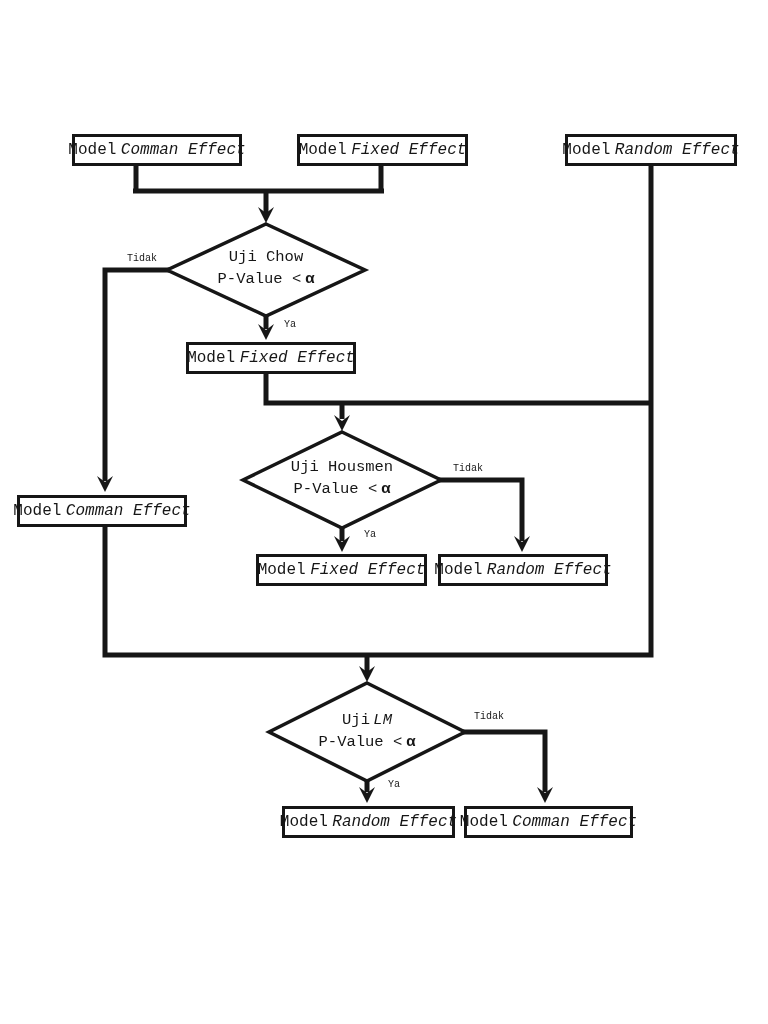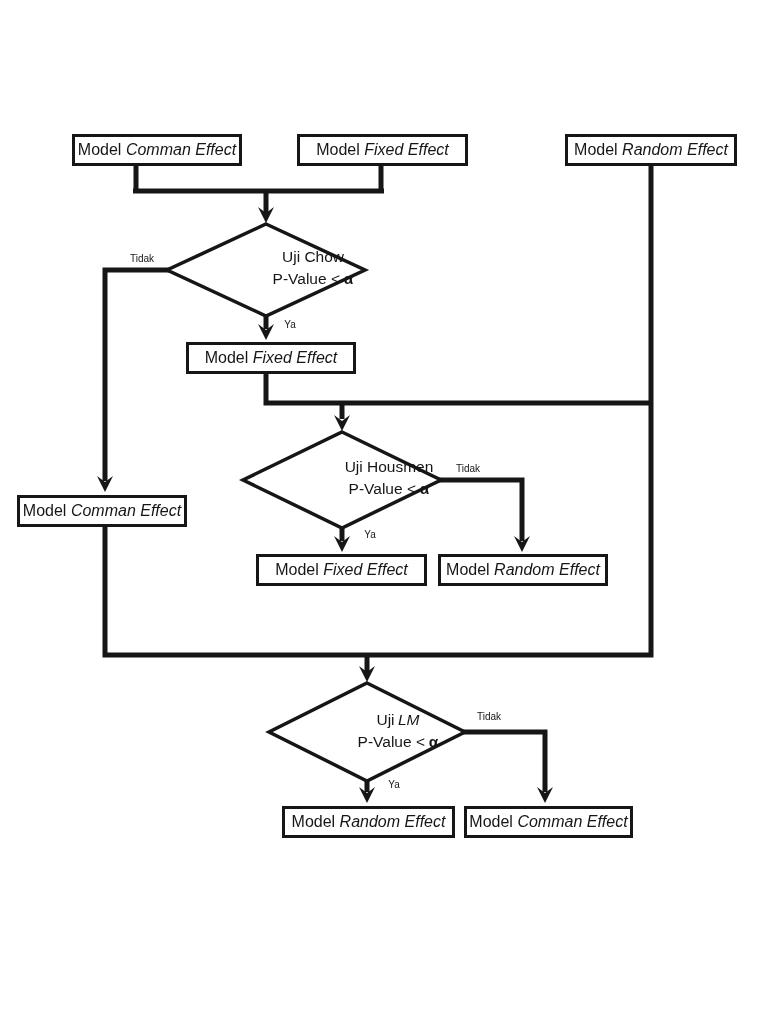--- a/index.html
+++ b/index.html
@@ -3,21 +3,21 @@
 <meta charset="utf-8">
 <style>
   :root { --ink: #161616; }
   html, body { margin: 0; padding: 0; background: #ffffff; }
   .page {
     position: relative;
     width: 768px;
     height: 1024px;
     background: #ffffff;
     overflow: hidden;
-    font-family: Liberation Sans, sans-serif;
+    font-family: Liberation Mono, monospace;
     color: var(--ink);
   }
   .wires {
     position: absolute;
     left: 0; top: 0;
     z-index: 1;
   }
   .node {
     position: absolute;
     box-sizing: border-box;
@@ -33,21 +33,20 @@
   .node .prefix { margin-right: 0.28em; }
   .node .em { font-style: italic; }
   .decision-text {
     position: absolute;
     transform: translate(-50%, -50%);
     text-align: center;
     font-size: 15.5px;
     line-height: 22px;
     white-space: nowrap;
     z-index: 2;
-    margin-left: 47px;
   }
   .decision-text .alpha { font-weight: bold; margin-left: 0.25em; }
   .decision-text .em { font-style: italic; margin-left: 0.22em; }
   .edge-label {
     position: absolute;
     transform: translate(-50%, -50%);
     font-size: 10px;
     white-space: nowrap;
     z-index: 2;
   }
@@ -132,21 +131,21 @@
 
   <div class="node" style="left:256px; top:554px; width:171px; height:32px;">
     <span class="prefix">Model</span>
     <span class="em">Fixed Effect</span>
   </div>
   <div class="node" style="left:438px; top:554px; width:170px; height:32px;">
     <span class="prefix">Model</span>
     <span class="em">Random Effect</span>
   </div>
 
-  <div class="decision-text" style="left:351px; top:731px;">
+  <div class="decision-text" style="left:367px; top:731px;">
     <div><span>Uji</span><span class="em">LM</span></div>
     <div><span>P-Value &lt;</span><span class="alpha">α</span></div>
   </div>
   <div class="edge-label" style="left:489px; top:716px;">Tidak</div>
   <div class="edge-label" style="left:394px; top:784px;">Ya</div>
 
   <div class="node" style="left:282px; top:806px; width:173px; height:32px;">
     <span class="prefix">Model</span>
     <span class="em">Random Effect</span>
   </div>

